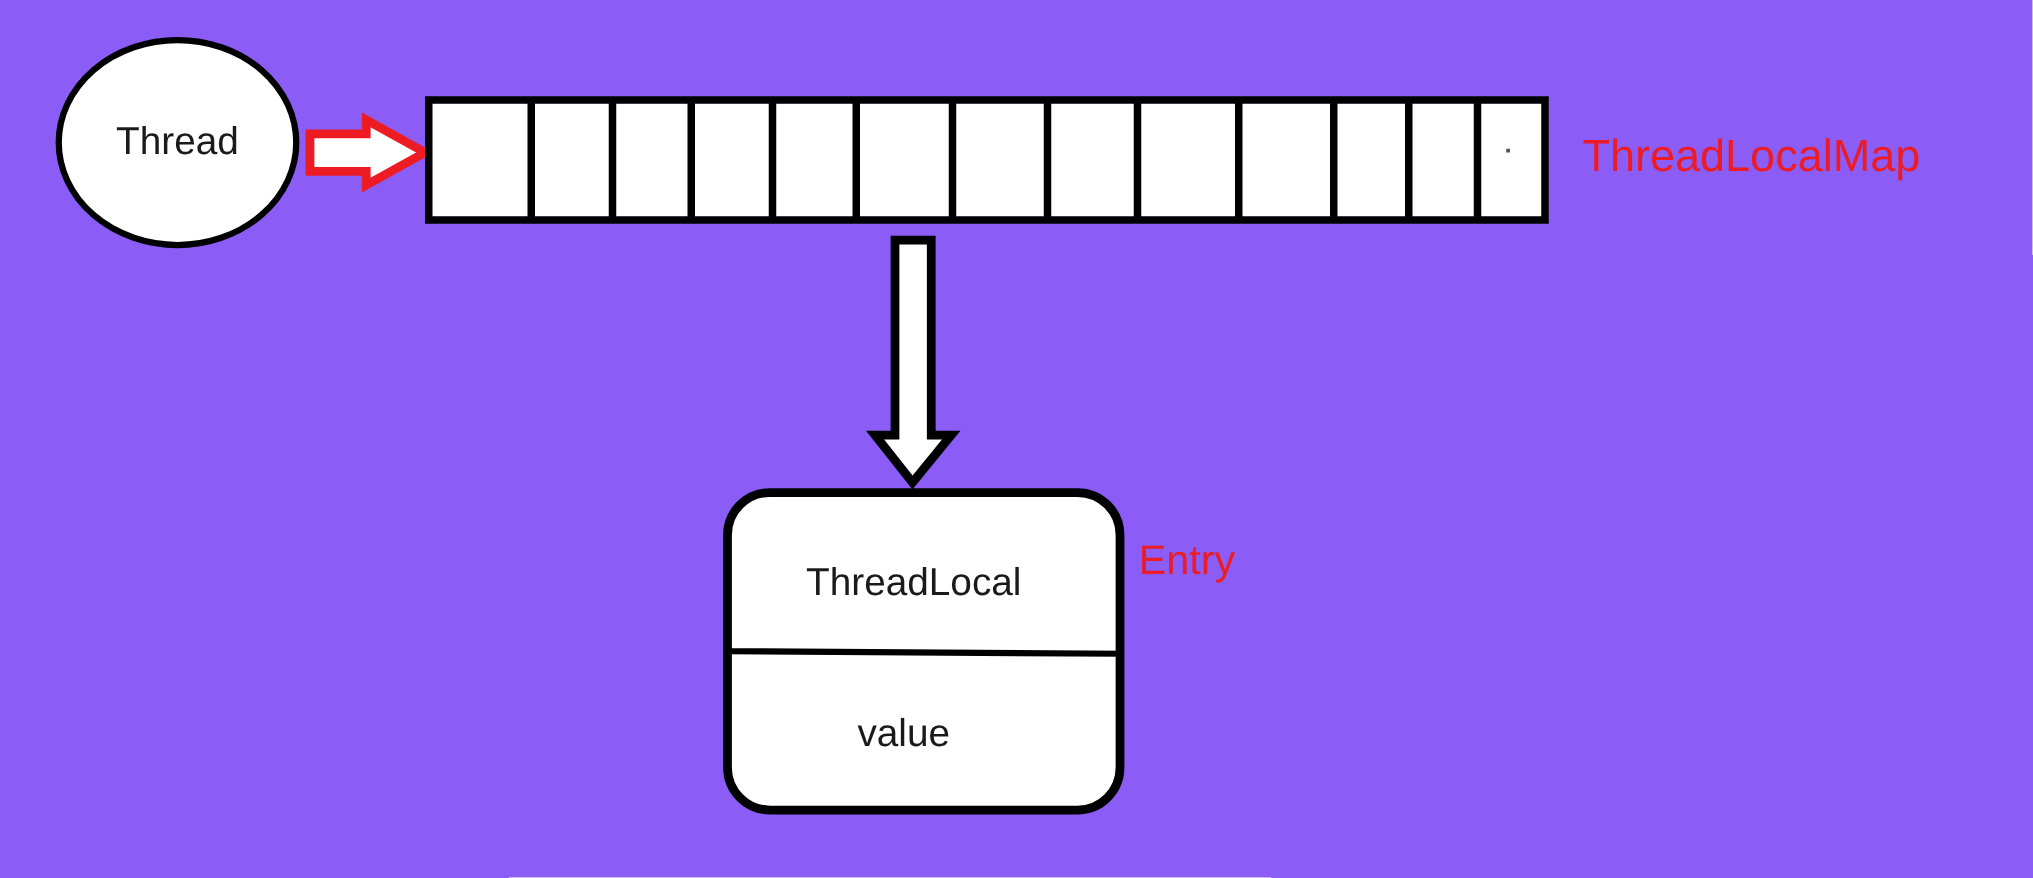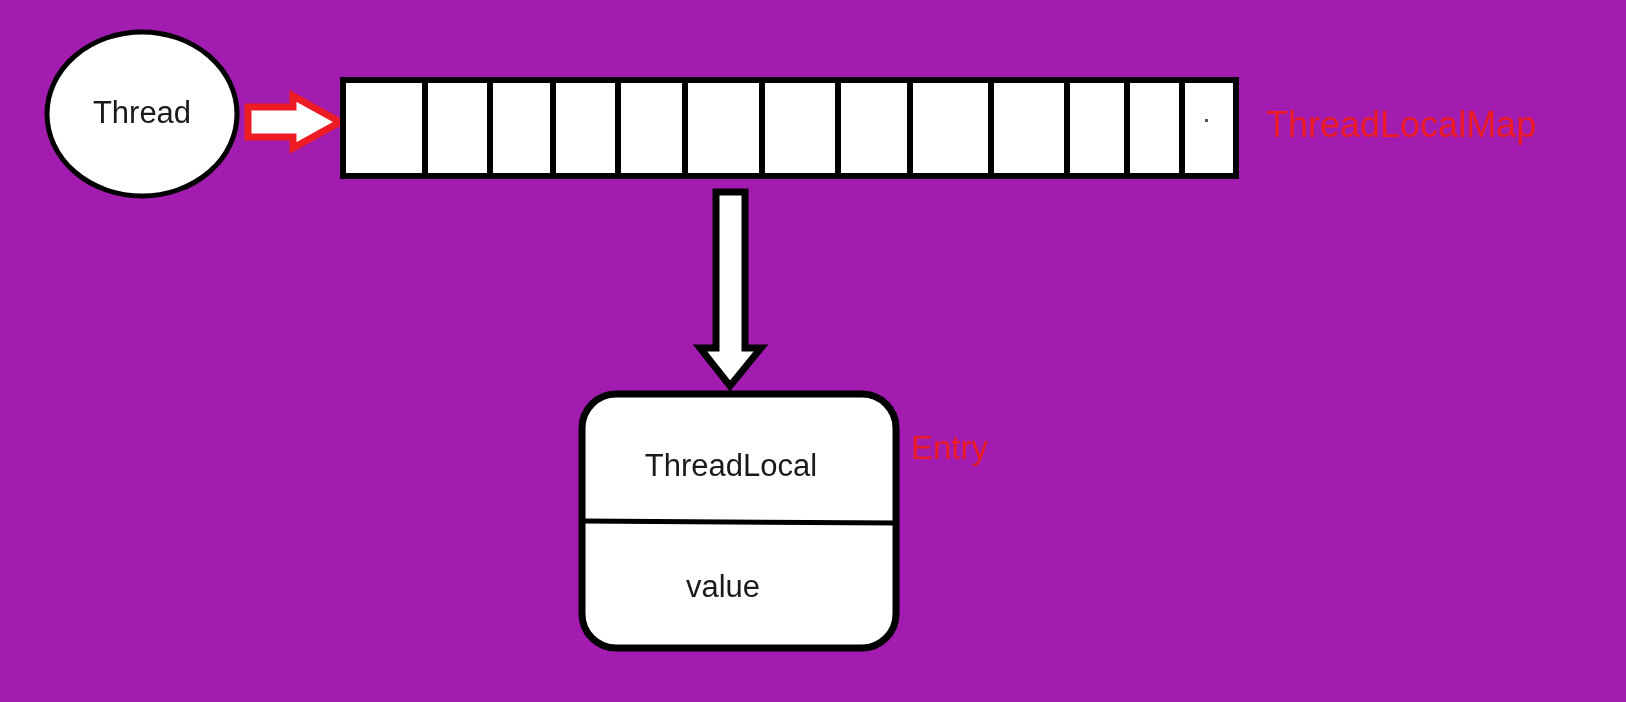--- a/index.html
+++ b/index.html
@@ -8,21 +8,21 @@
     padding: 0;
     background: #ffffff;
   }
   body {
     font-family: "Liberation Sans", sans-serif;
   }
   #canvas {
     position: relative;
     width: 1626px;
     height: 702px;
-    background: #a21caf;
+    background: #8b5cf6;
     overflow: hidden;
   }
   #diagram-svg {
     position: absolute;
     top: 0;
     left: 0;
     width: 1626px;
     height: 702px;
   }
   .node-text {

